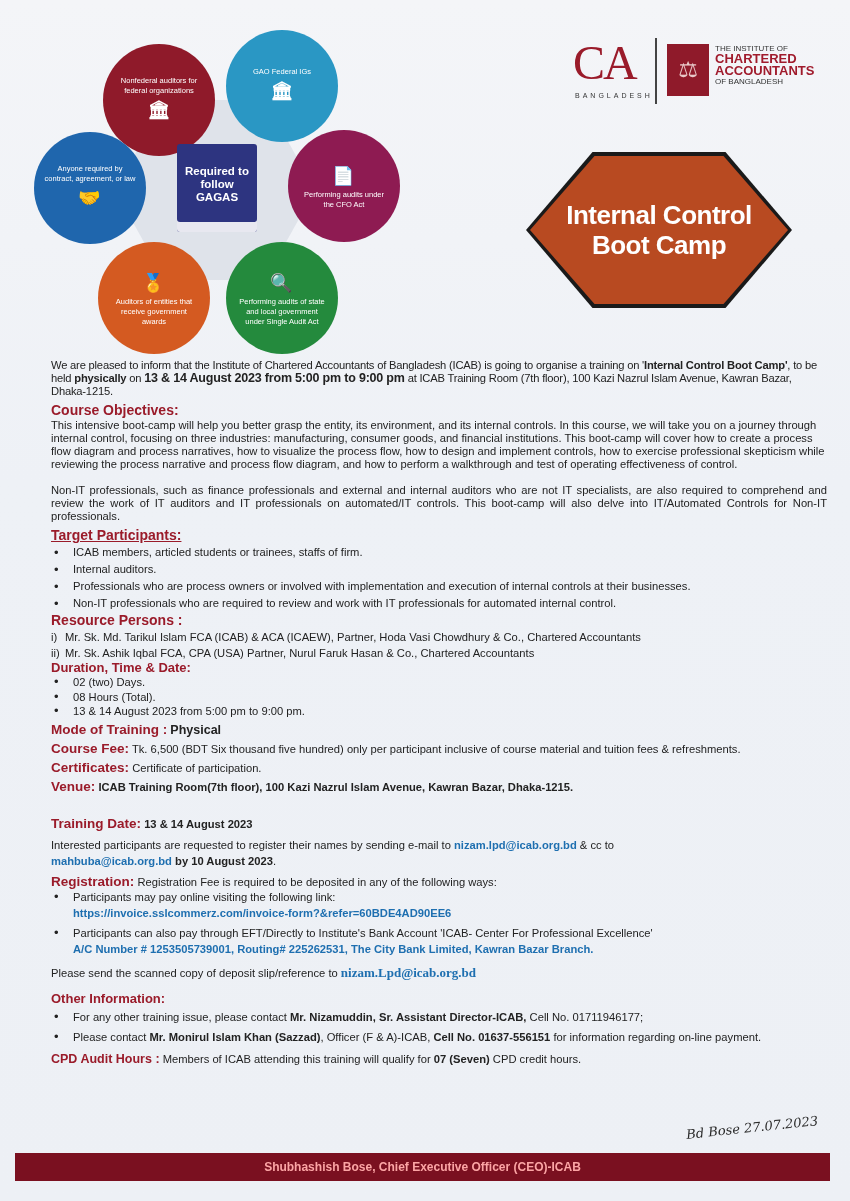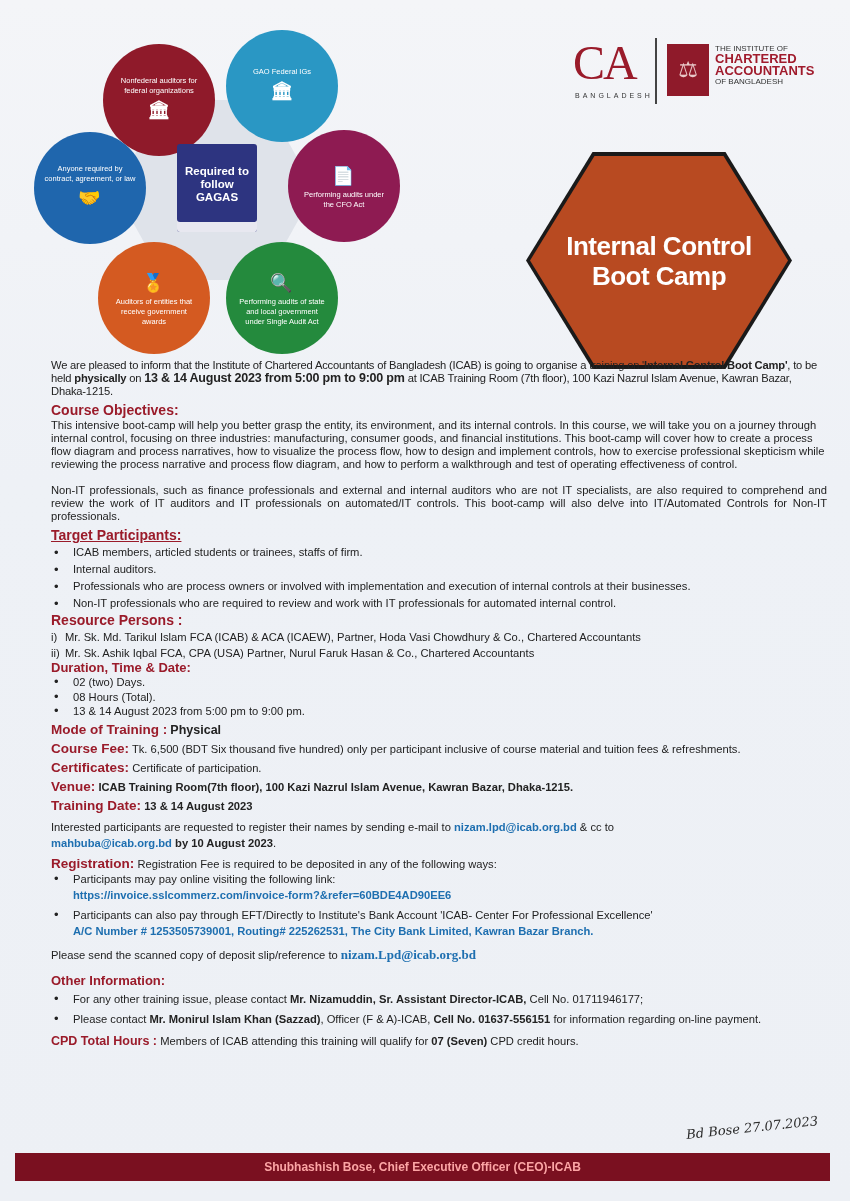--- a/index.html
+++ b/index.html
@@ -19,21 +19,21 @@
   .book{position:absolute;left:157px;top:124px;width:80px;height:88px;background:#2d3480;border-radius:3px;color:#fff;font-weight:bold;font-size:11.5px;line-height:13px;text-align:center;display:flex;align-items:center;justify-content:center;box-shadow:inset 0 -10px 0 #e8e8f0;}
   
   .logo{position:absolute;left:573px;top:38px;width:250px;height:70px;}
   .ca{position:absolute;left:0;top:0;font-family:"Liberation Serif",serif;font-size:48px;color:#9a1b2a;letter-spacing:-2px;line-height:50px;}
   .bd{position:absolute;left:2px;top:54px;font-size:7px;letter-spacing:3px;color:#333;}
   .vbar{position:absolute;left:82px;top:0;width:2px;height:66px;background:#444;}
   .seal{position:absolute;left:94px;top:6px;width:42px;height:52px;background:#8f1a2a;color:#e9c9c9;font-size:22px;display:flex;align-items:center;justify-content:center;}
   .inst{position:absolute;left:142px;top:6px;font-size:8px;line-height:9px;color:#333;}
   .inst b{display:block;color:#a01b2c;font-size:13px;line-height:12px;font-weight:bold;}
   
-  .hex{position:absolute;left:526px;top:152px;width:266px;height:217px;background:#1a1a1a;clip-path:polygon(25% 0,75% 0,100% 50%,75% 100%,25% 100%,0 50%);}
+  .hex{position:absolute;left:526px;top:152px;width:266px;height:156px;background:#1a1a1a;clip-path:polygon(25% 0,75% 0,100% 50%,75% 100%,25% 100%,0 50%);}
   .hex .in{position:absolute;left:4px;top:4px;right:4px;bottom:4px;background:#b84a21;clip-path:polygon(25% 0,75% 0,100% 50%,75% 100%,25% 100%,0 50%);display:flex;align-items:center;justify-content:center;color:#fff;font-weight:bold;font-size:26px;line-height:30px;text-align:center;letter-spacing:-0.5px;}
   
   .body{position:absolute;left:51px;top:359px;width:776px;font-size:11.2px;line-height:13px;color:#222;}
   .body p{margin:0;}
   .h{color:#9a1b2a;font-weight:bold;font-size:14px;line-height:17px;}
   .lbl{color:#9a1b2a;font-weight:bold;font-size:13.5px;}
   .blue{color:#1e6fb0;font-weight:bold;}
   ul{margin:0;padding:0;list-style:none;}
   li{position:relative;padding-left:22px;}
   li:before{content:"\2022";position:absolute;left:3px;top:0;font-size:13px;}
@@ -124,40 +124,40 @@
     <ul style="line-height:14.5px;">
       <li>02 (two) Days.</li>
       <li>08 Hours (Total).</li>
       <li>13 &amp; 14 August 2023 from 5:00 pm to 9:00 pm.</li>
     </ul>
 
     <div style="margin-top:4px;"><span class="lbl">Mode of Training :</span> <b style="font-size:12.5px;">Physical</b></div>
     <div style="margin-top:5px;"><span class="lbl">Course Fee:</span> <span>Tk. 6,500 (BDT Six thousand five hundred) only per participant inclusive of course material and tuition fees &amp; refreshments.</span></div>
     <div style="margin-top:5px;"><span class="lbl">Certificates:</span> <span>Certificate of participation.</span></div>
     <div style="margin-top:5px;"><span class="lbl">Venue:</span> <b>ICAB Training Room(7th  floor), 100 Kazi Nazrul Islam Avenue, Kawran Bazar, Dhaka-1215.</b></div>
-    <div style="margin-top:5px;"><span class="lbl">Training Date:</span> <b>13 &amp; 14 August 2023</b></div>
+    <div style="margin-top:23px;"><span class="lbl">Training Date:</span> <b>13 &amp; 14 August 2023</b></div>
 
     <p style="margin-top:6px;line-height:16px;">
       <span>Interested participants are requested to register their names by sending e-mail to </span><a class="blue">nizam.lpd@icab.org.bd</a><span> &amp; cc to</span><br>
       <a class="blue">mahbuba@icab.org.bd</a><b> by 10 August 2023</b><span>.</span>
     </p>
 
     <div style="margin-top:6px;"><span class="lbl">Registration:</span> <span>Registration Fee is required to be deposited in any of the following ways:</span></div>
     <ul style="line-height:16px;">
       <li><span>Participants may pay online visiting the following link:</span><br><a class="blue">https://invoice.sslcommerz.com/invoice-form?&amp;refer=60BDE4AD90EE6</a></li>
       <li style="margin-top:4px;"><span>Participants can also pay through EFT/Directly to Institute's Bank Account 'ICAB- Center For Professional Excellence'</span><br><span class="blue">A/C Number # 1253505739001, Routing# 225262531, The City Bank Limited, Kawran Bazar Branch.</span></li>
     </ul>
     <p style="margin-top:9px;"><span>Please send the scanned copy of deposit slip/reference to </span><a class="blue" style="font-family:'Liberation Serif',serif;font-size:13px;">nizam.Lpd@icab.org.bd</a></p>
 
     <div class="h" style="margin-top:10px;font-size:13px;">Other Information:</div>
     <ul style="line-height:20px;">
       <li><span>For any other training issue, please contact </span><b>Mr. Nizamuddin, Sr. Assistant Director-ICAB,</b><span> Cell No. 01711946177;</span></li>
       <li><span>Please contact </span><b>Mr. Monirul Islam Khan (Sazzad)</b><span>, Officer (F &amp; A)-ICAB, </span><b>Cell No. 01637-556151</b><span> for information regarding on-line payment.</span></li>
     </ul>
 
-    <div style="margin-top:6px;"><span class="lbl" style="font-size:12.5px;">CPD Total Hours :</span><span> Members of ICAB attending this training  will qualify for </span><b>07 (Seven)</b><span> CPD credit hours.</span></div>
+    <div style="margin-top:6px;"><span class="lbl" style="font-size:12.5px;">CPD Audit Hours :</span><span> Members of ICAB attending this training  will qualify for </span><b>07 (Seven)</b><span> CPD credit hours.</span></div>
   </div>
 
   <div class="sign">Bd Bose 27.07.2023</div>
   <div class="footer">
       <span>Shubhashish Bose, Chief Executive Officer (CEO)-ICAB</span>
     </div>
 </div>
 
 </body></html>

